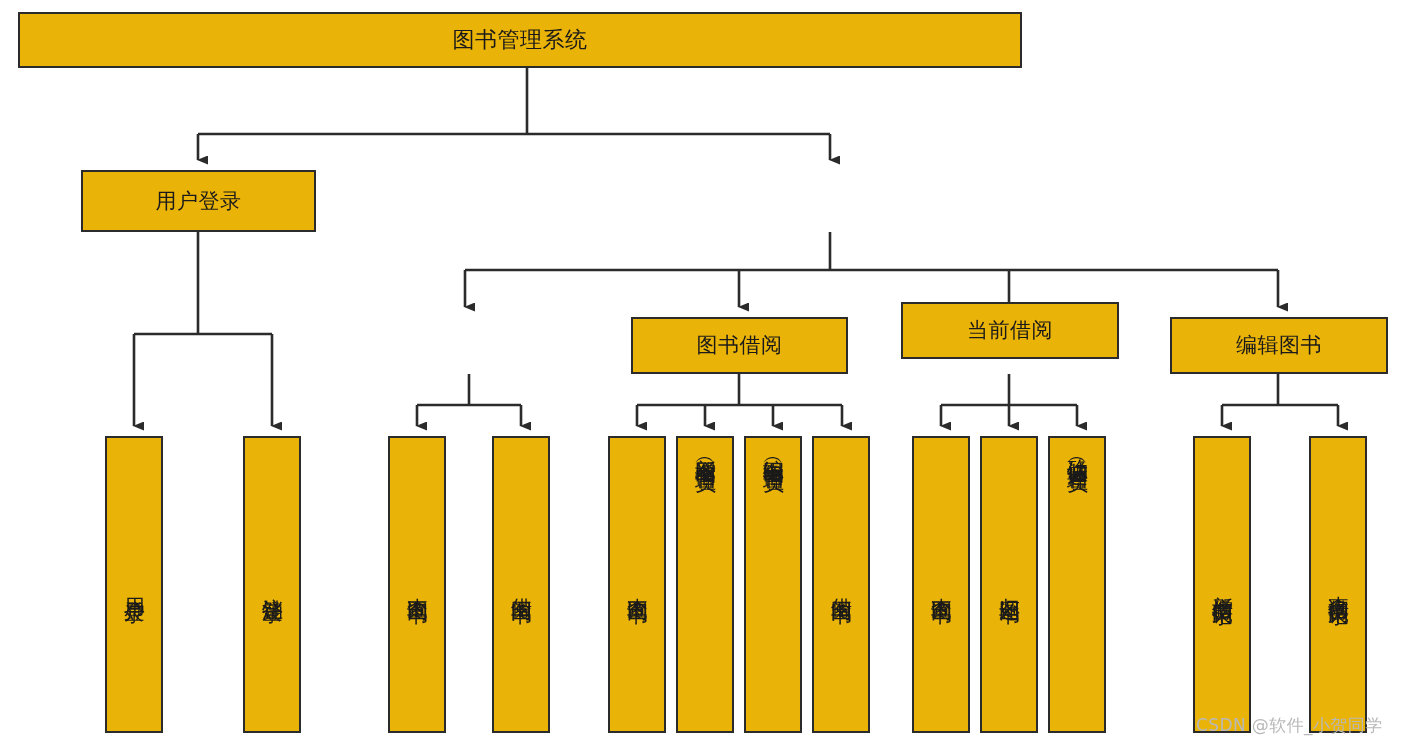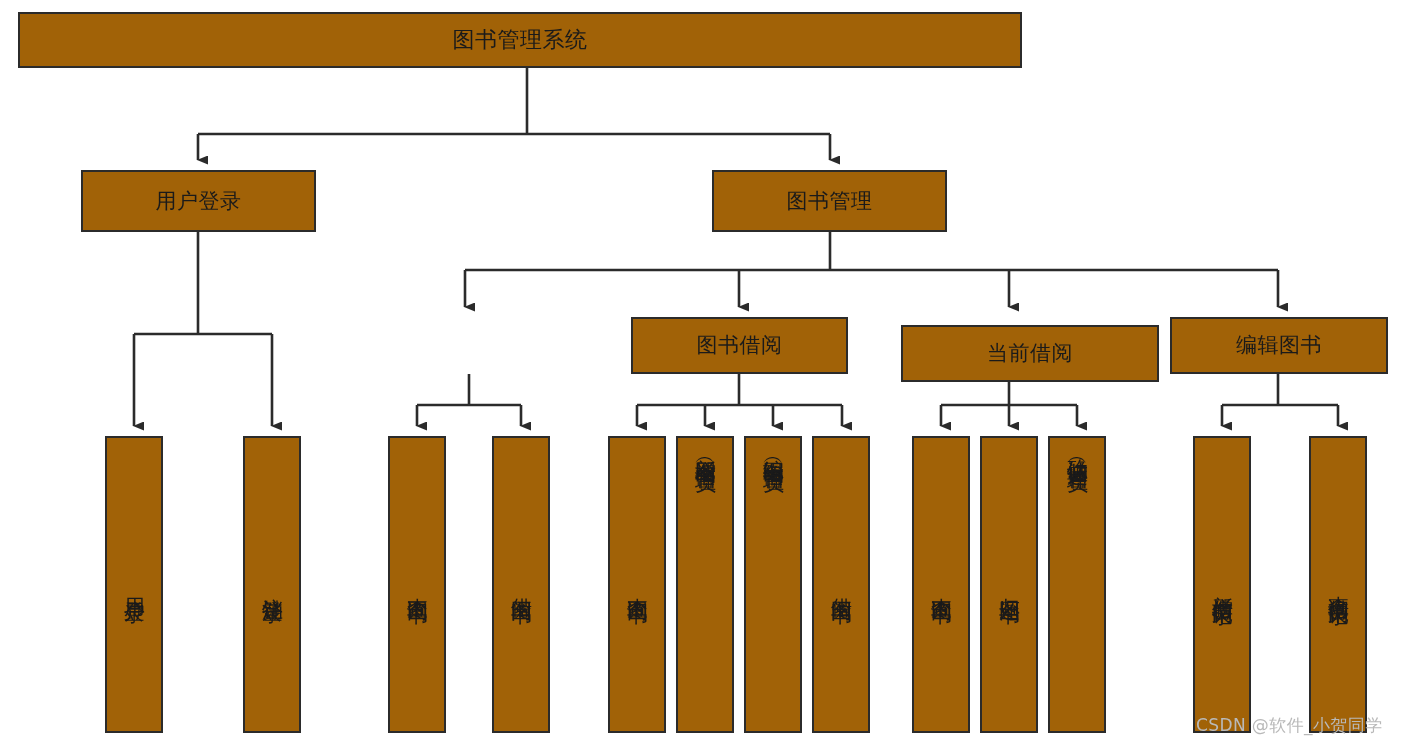--- a/index.html
+++ b/index.html
@@ -22,21 +22,21 @@
     position: absolute;
     left: 0;
     top: 0;
     width: 1405px;
     height: 747px;
   }
   .node {
     position: absolute;
     box-sizing: border-box;
     border: 2px solid #2b2b2b;
-    background: #a16207;
+    background: #eab308;
     display: flex;
     align-items: center;
     justify-content: center;
     z-index: 5;
   }
   .node-label {
     color: #1a1a1a;
     line-height: 1.18;
     text-align: center;
     white-space: nowrap;
@@ -133,30 +133,27 @@
   </svg>
 
   <div class="node root horizontal" style="left:18px; top:12px; width:1004px; height:56px;">
     <span class="node-label">图书管理系统</span>
   </div>
 
   <div class="node horizontal" style="left:81px; top:170px; width:235px; height:62px;">
     <span class="node-label">用户登录</span>
   </div>
 
-  <div class="node horizontal" style="left:712px; top:170px; width:235px; height:62px;">
-    <span class="node-label">图书管理</span>
-  </div>
 
 
   <div class="node horizontal" style="left:631px; top:317px; width:217px; height:57px;">
     <span class="node-label">图书借阅</span>
   </div>
 
-  <div class="node horizontal" style="left:901px; top:325px; width:258px; height:57px;">
+  <div class="node horizontal" style="left:901px; top:302px; width:218px; height:57px;">
     <span class="node-label">当前借阅</span>
   </div>
 
   <div class="node horizontal" style="left:1170px; top:317px; width:218px; height:57px;">
     <span class="node-label">编辑图书</span>
   </div>
 
   <div class="node vertical centered" style="left:105px; top:436px; width:58px; height:297px;">
     <span class="node-label">用户登录</span>
   </div>

